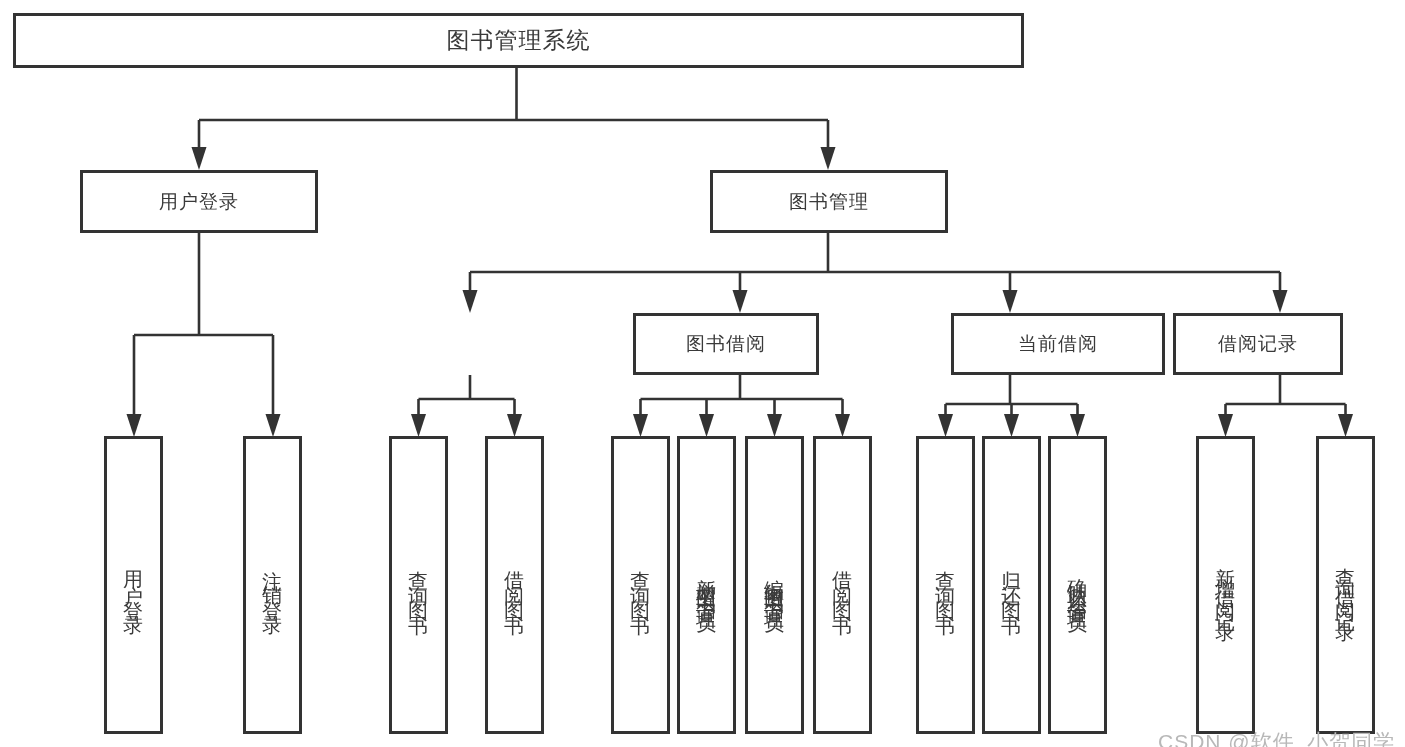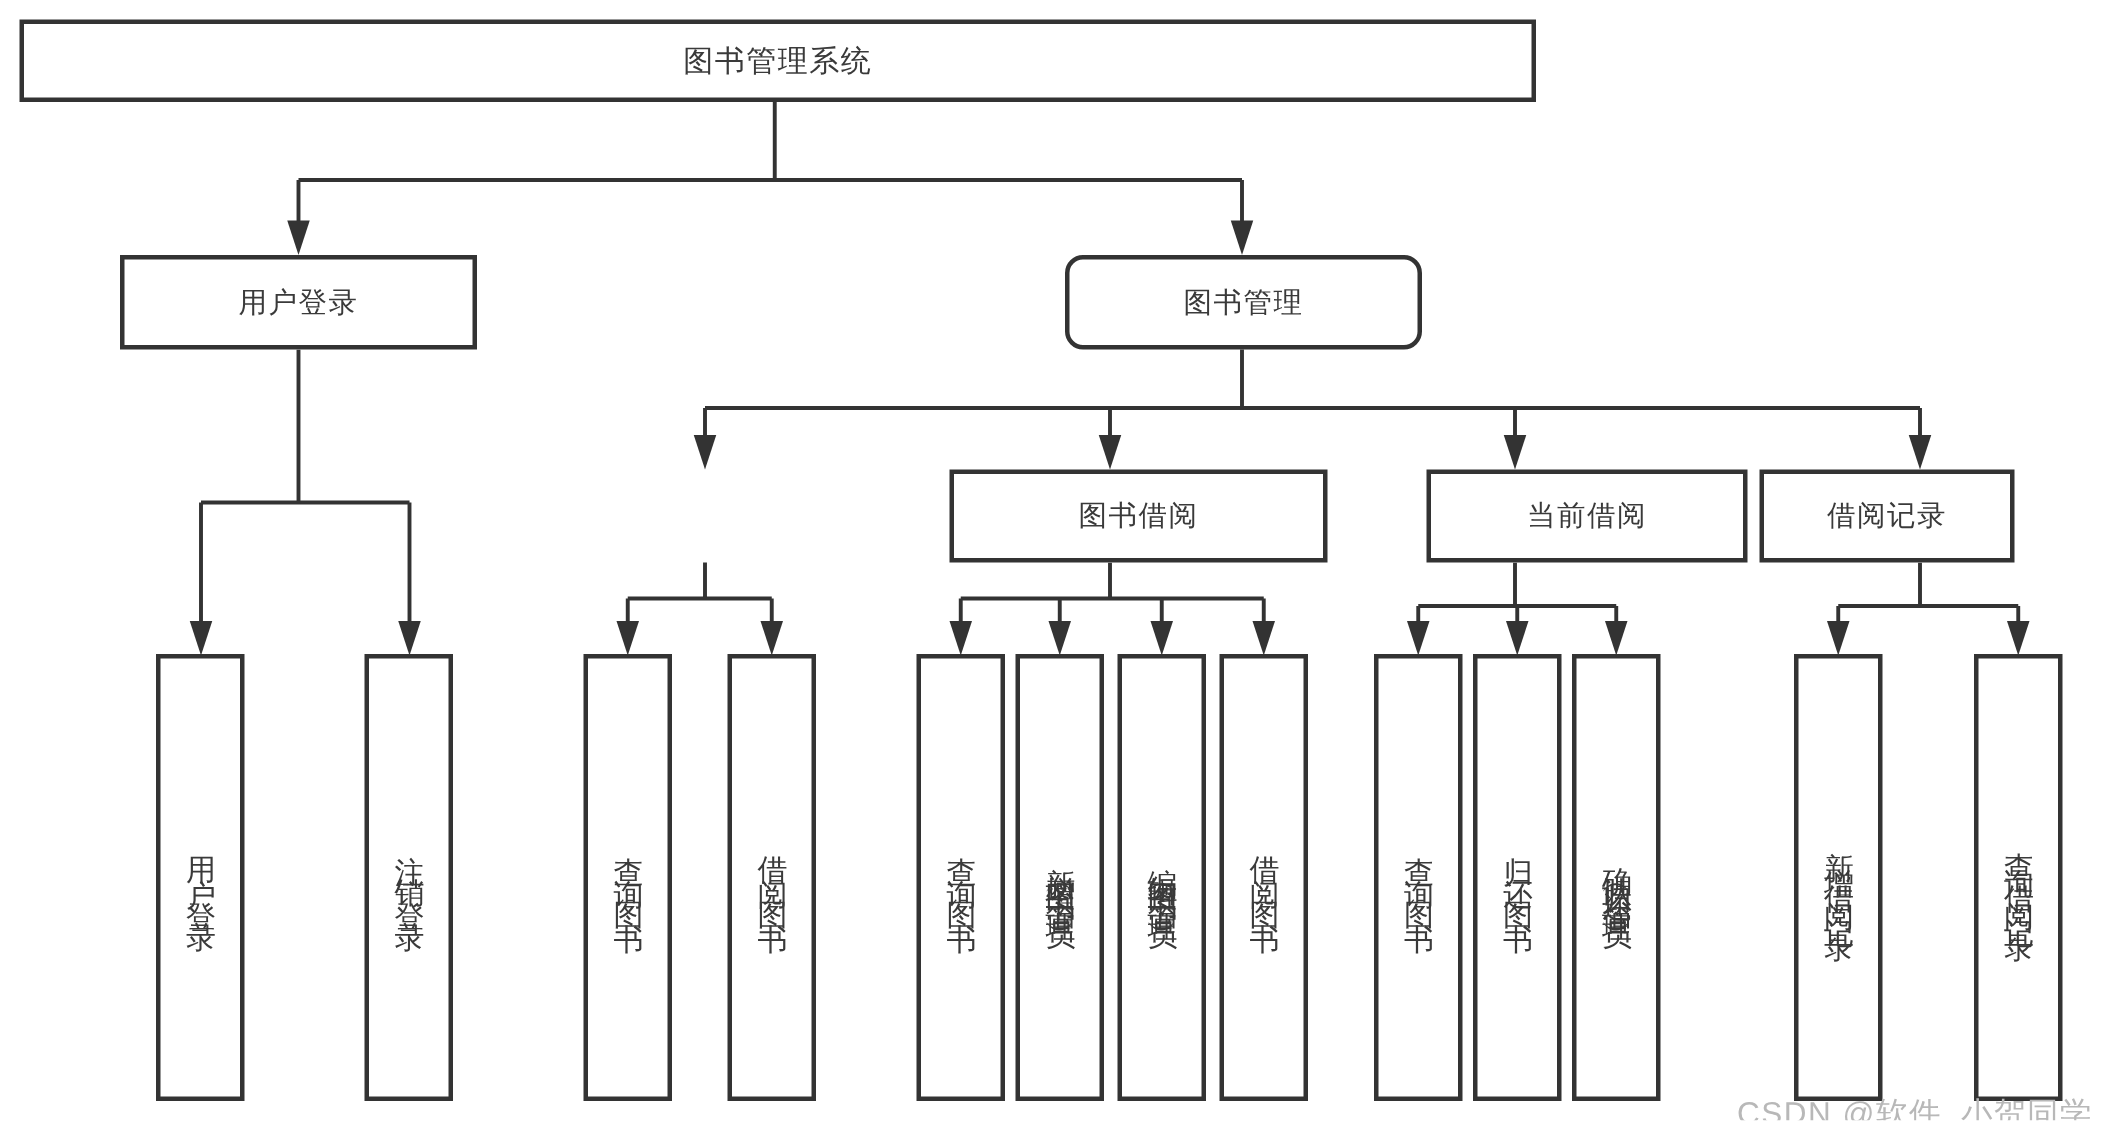--- a/index.html
+++ b/index.html
@@ -14,21 +14,21 @@
     position:absolute;
     box-sizing:border-box;
     background:#ffffff;
     border:3px solid #333333;
     display:flex;
     align-items:center;
     justify-content:center;
     color:#3a3a3a;
   }
   .node-h{font-size:19px;letter-spacing:1px;}
-  .node-root{font-size:20px;}
+  .node-root{font-size:23px;}
   .leaf{width:59px;top:436px;height:298px;}
   .leaf span{
     writing-mode:vertical-rl;
     text-orientation:mixed;
     font-size:20px;
     line-height:1;
     white-space:nowrap;
   }
   .ls-wide span{letter-spacing:15px;}
   .ls-mid  span{letter-spacing:11px;}
@@ -95,25 +95,25 @@
     </g>
   </svg>
 
   <div class="node node-h node-root" style="left:13px;top:13px;width:1011px;height:55px;">
     <span>图书管理系统</span>
   </div>
 
   <div class="node node-h" style="left:80px;top:170px;width:238px;height:63px;">
     <span>用户登录</span>
   </div>
-  <div class="node node-h" style="left:710px;top:170px;width:238px;height:63px;border-radius:12px;">
+  <div class="node node-h" style="left:710px;top:170px;width:238px;height:63px;">
     <span>图书管理</span>
   </div>
 
-  <div class="node node-h" style="left:633px;top:313px;width:252px;height:62px;">
+  <div class="node node-h" style="left:633px;top:313px;width:186px;height:62px;">
     <span>图书借阅</span>
   </div>
   <div class="node node-h" style="left:903px;top:313px;width:214px;height:62px;margin-left:48px;">
     <span>当前借阅</span>
   </div>
   <div class="node node-h" style="left:1173px;top:313px;width:170px;height:62px;">
     <span>借阅记录</span>
   </div>
 
   <div class="node leaf ls-wide" style="left:104px;">

